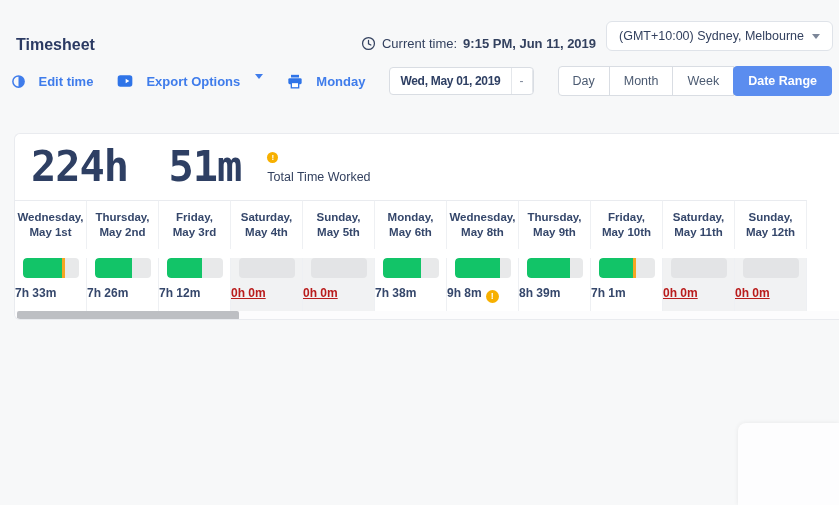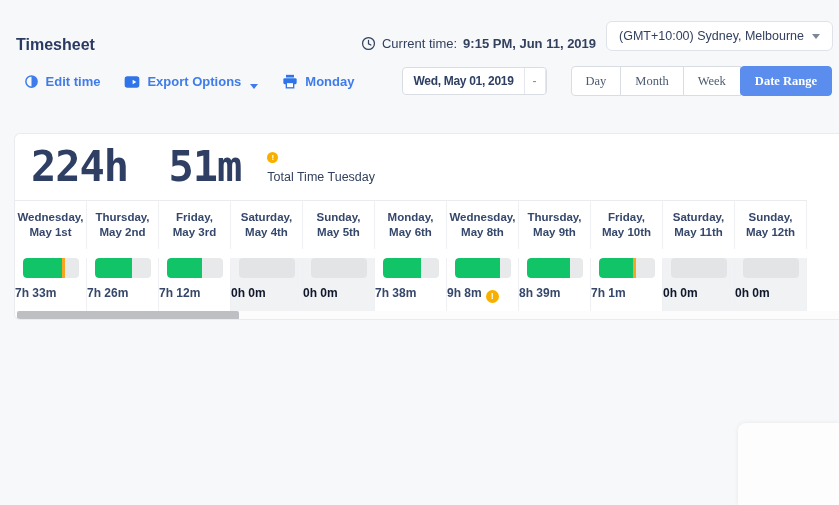--- a/index.html
+++ b/index.html
@@ -26,32 +26,32 @@
     display:flex; align-items:center; gap:8px;
     background:#fff; border:1px solid #dfe3e9; border-radius:6px;
     padding:7px 12px; font-size:12.5px; color:#33415f; cursor:pointer;
   }
   .caret { width:0; height:0; border-left:4px solid transparent; border-right:4px solid transparent; border-top:5px solid #7c8698; }
   
   .toolbar {
     position:absolute; right:7px; top:66px; height:30px;
     display:flex; align-items:center; gap:24px;
   }
-  .tool-link { display:flex; align-items:flex-end; gap:7px; font-size:13px; font-weight:bold; color:#3f7ceb; cursor:pointer; white-space:nowrap; }
+  .tool-link { display:flex; align-items:flex-start; gap:13px; font-size:13px; font-weight:bold; color:#3f7ceb; cursor:pointer; white-space:nowrap; }
   .tool-link .caret { border-top-color:#3f7ceb; margin-left:2px; }
   .date-group {
     display:flex; align-items:stretch; background:#fff;
-    border:1px solid #d9dde3; border-radius:4px; overflow:hidden; height:28px;margin-left:24px;
+    border:1px solid #d9dde3; border-radius:4px; overflow:hidden; height:28px;
   }
   .date-box { display:flex; align-items:center; padding:0 10px; font-size:12px; font-weight:bold; color:#2e3f63; letter-spacing:-0.3px; cursor:pointer; }
   .date-sep { display:flex; align-items:center; padding:0 8px; font-size:12px; color:#7c8698; border-left:1px solid #e4e7eb; border-right:1px solid #e4e7eb; }
   .view-group { display:flex; align-items:center; }
   .view-btn {
     height:30px; padding:0 14px; background:#fff; border:1px solid #d9dde3;
-    font-family:Liberation Serif, serif; font-size:12.5px; color:#4c5b72;
+    font-family:Liberation Sans, sans-serif; font-size:12.5px; color:#4c5b72;
     margin-left:-1px; cursor:pointer;
   }
   .view-btn:first-child { border-radius:4px 0 0 4px; margin-left:0; }
   .view-btn:last-child { border-radius:0 4px 4px 0; }
   .view-btn.active {
     background:#5b8def; border-color:#5b8def; color:#fff; font-weight:bold;
     border-radius:4px; position:relative; z-index:1;
   }
   
   .card {
@@ -85,21 +85,21 @@
   .day-body { height:62px; border-right:1px solid #eef0f3; text-align:left; }
   .day-col.weekend .day-body { background:#f1f2f3; }
   .bar-track {
     position:relative; width:56px; height:20px; margin:9px auto 0;
     background:#e8e9ea; border-radius:4px; overflow:hidden; cursor:pointer;
   }
   .day-col.weekend .bar-track { background:#e3e4e6; }
   .bar-fill { position:absolute; left:0; top:0; bottom:0; background:#12c468; border-radius:4px 0 0 4px; }
   .bar-marker { position:absolute; top:0; bottom:0; width:3px; background:#f5a623; }
   .day-time { margin-top:8px; font-size:12px; font-weight:bold; color:#35476b; white-space:nowrap; }
-  .day-col.weekend .day-time { color:#0f172a; }
+  .day-col.weekend .day-time { color:#b91c1c;text-decoration:underline; }
   
   .hscroll { position:relative; height:9px; background:#fcfcfd; cursor:pointer; }
   .hscroll-thumb { position:absolute; left:2px; top:0; width:222px; height:9px; background:#bdbfc3; border-radius:2px; cursor:grab; }
   
   .popup-panel {
     position:absolute; left:738px; top:423px; right:0; bottom:0;
     background:#fdfdfe; border-radius:8px 0 0 0;
     box-shadow:0 0 5px rgba(0,0,0,0.07);
   }
   svg { display:block; }
@@ -166,21 +166,21 @@
       <button class="view-btn">Week</button>
       <button class="view-btn active">Date Range</button>
     </div>
 </div>
 
 <div class="card">
   <div class="summary">
     <span class="total-time">224h 51m</span>
     <span class="summary-right">
       <span class="warn-dot">!</span>
-      <span class="summary-label">Total Time Tuesday</span>
+      <span class="summary-label">Total Time Worked</span>
     </span>
   </div>
   <div class="cols-clip">
     <div class="cols">
   <div class="day-col">
     <div class="day-head">
       <span>Wednesday,</span>
       <span>May 1st</span>
     </div>
     <div class="day-body">

